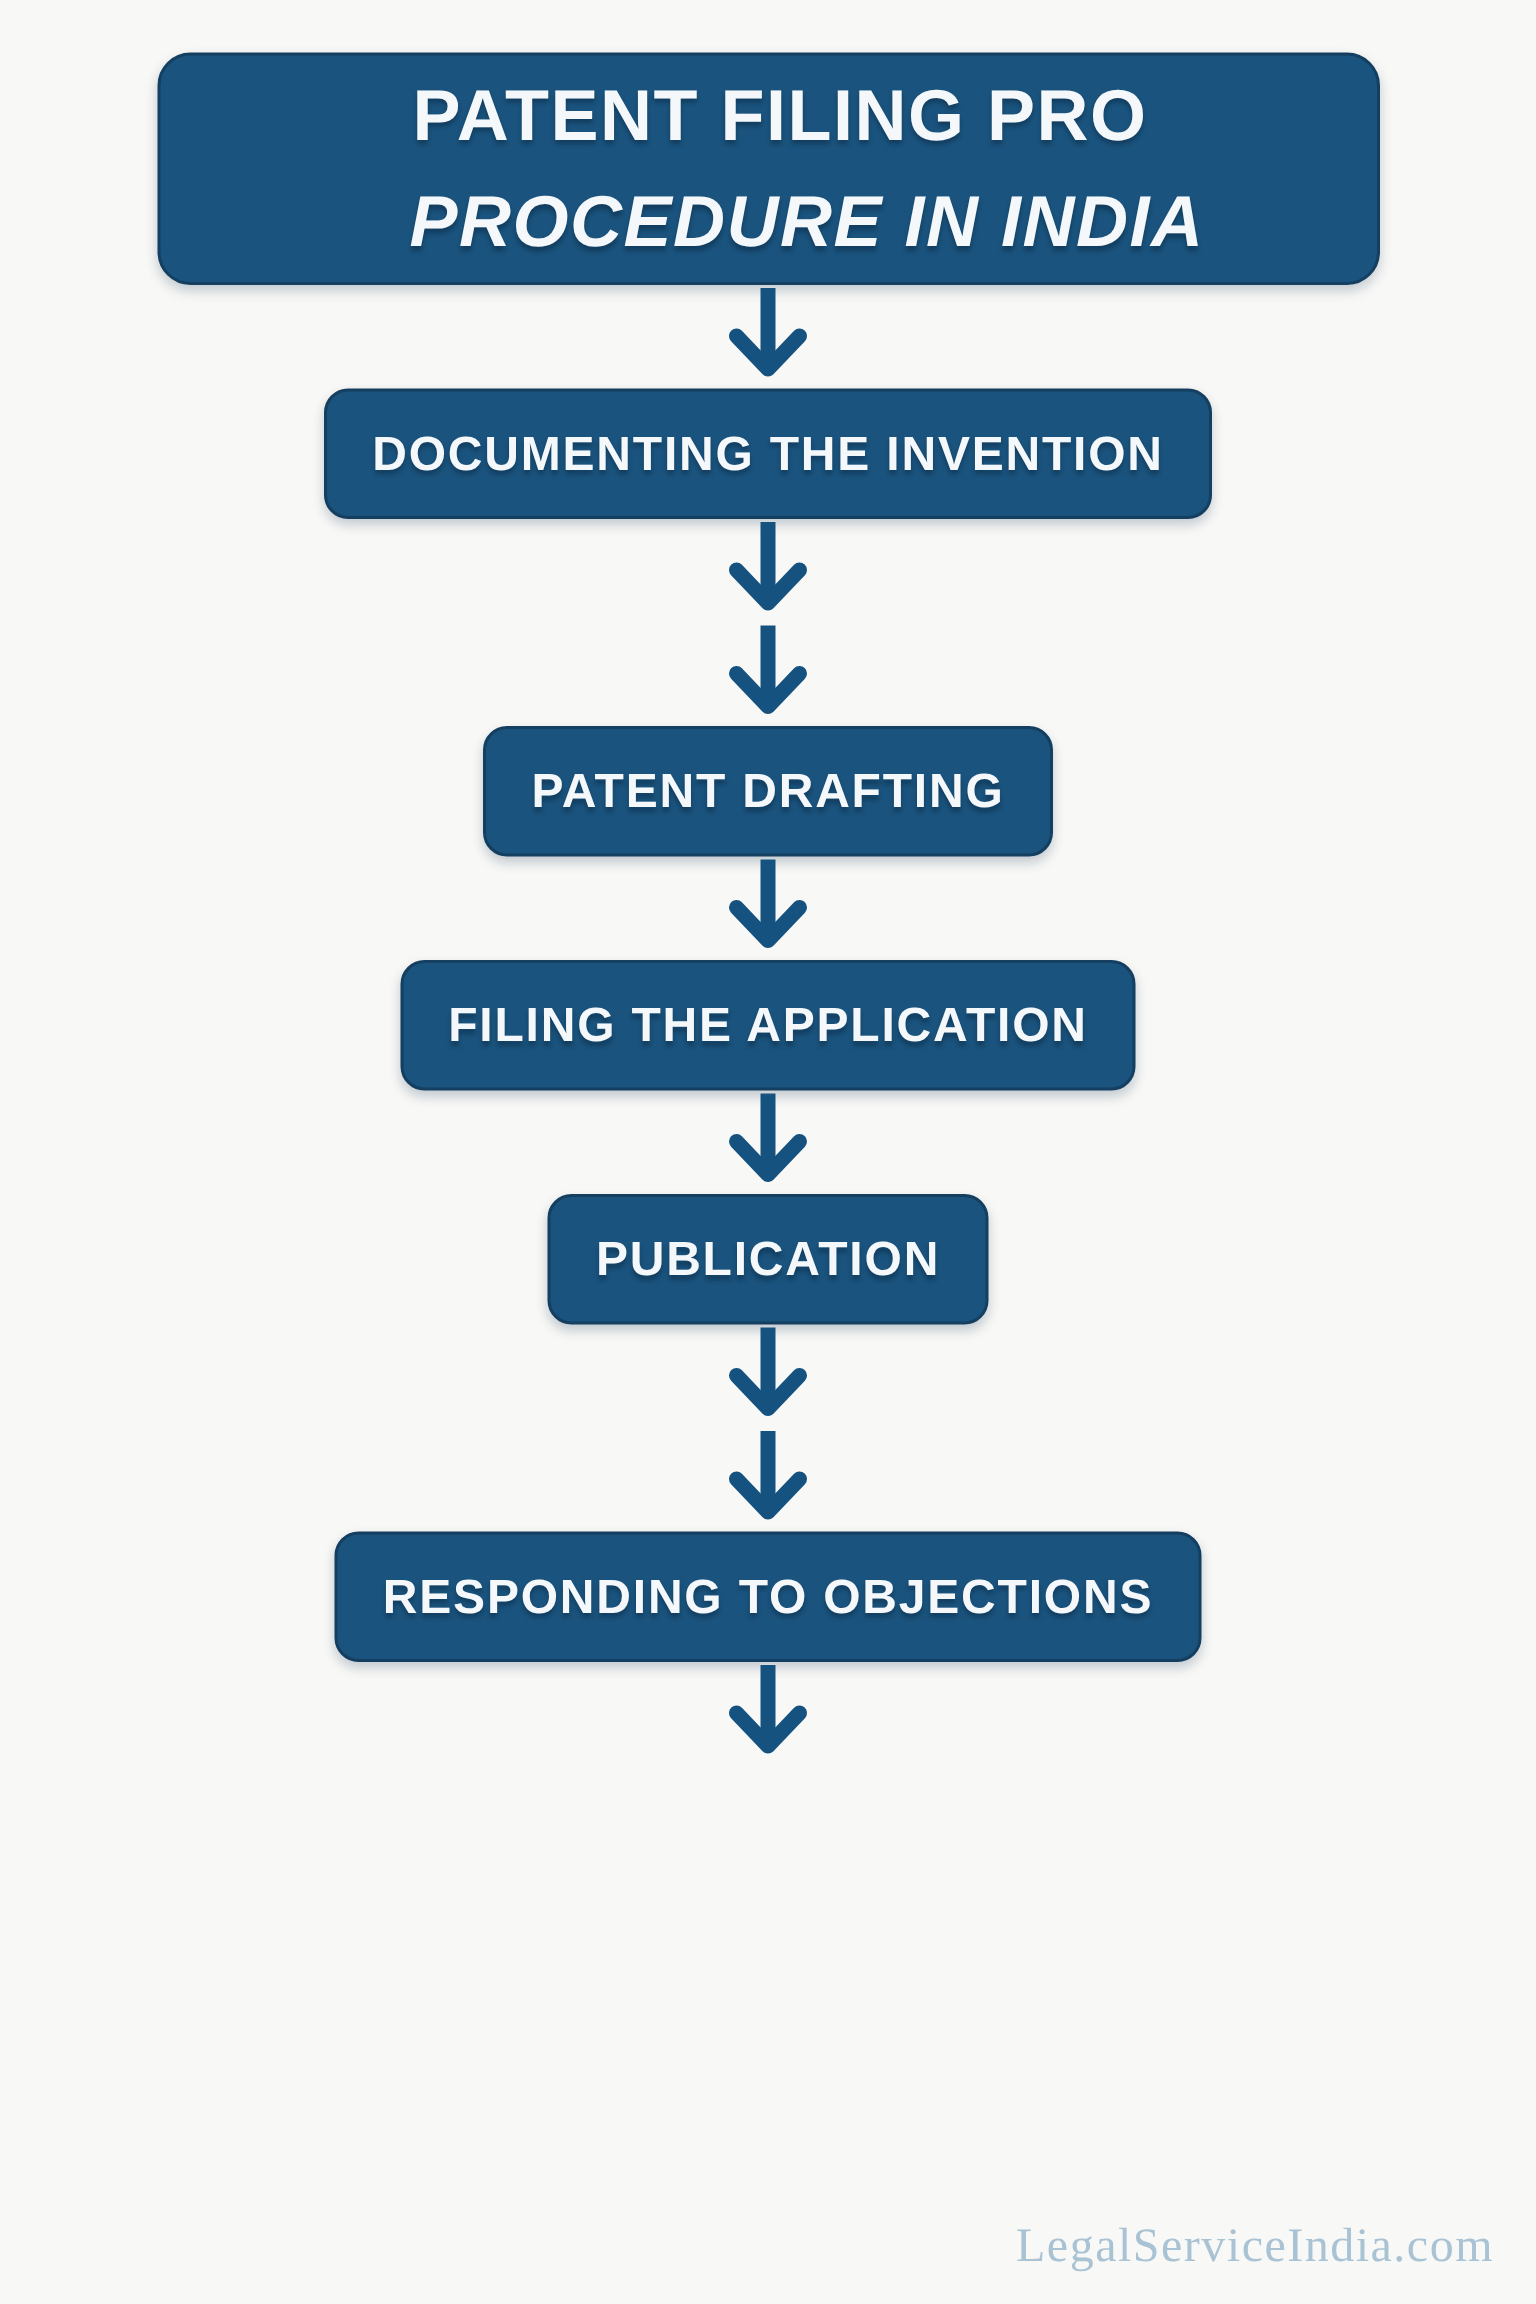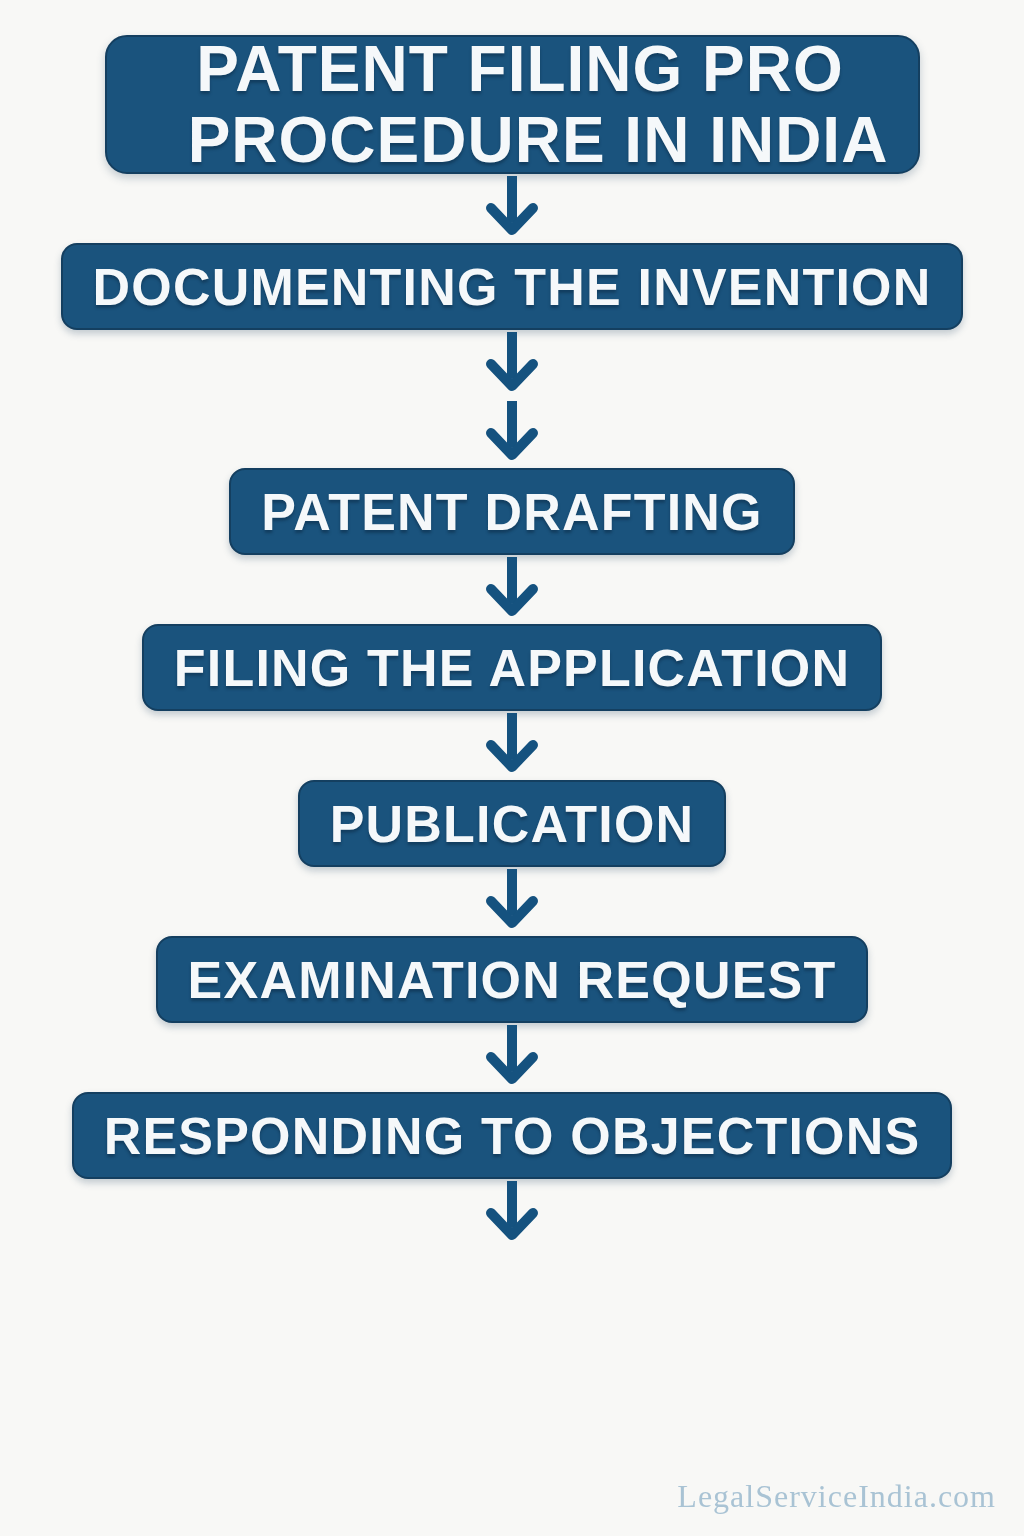--- a/index.html
+++ b/index.html
@@ -12,40 +12,40 @@
     width: 1024px;
     height: 1536px;
     margin: 0 auto;
     background: var(--bg-color, #f8f8f6);
     overflow: hidden;
     font-family: "Liberation Sans", "DejaVu Sans", sans-serif;
   }
   .title-box {
     box-sizing: border-box;
     width: 815px;
-    height: 139px;
+    height: 155px;
     margin: 35px auto 0 auto;
     background: var(--box-color, #1a537d);
     border: 2px solid var(--box-border-color, #143f60);
     border-radius: 22px;
     box-shadow: 0 4px 8px rgba(40, 70, 100, 0.25);
     display: flex;
     flex-direction: column;
     justify-content: center;
     color: var(--box-text-color, #f5f8fa);
     font-weight: bold;
-    font-size: 64px;
+    font-size: 48px;
     line-height: 71px;
     letter-spacing: 1px;
     text-align: center;
     text-shadow: 0 3px 3px rgba(8, 35, 60, 0.45);
     white-space: nowrap;
   }
   .title-line-1 { transform: translateX(8px); }
-  .title-line-2 { transform: translateX(26px); }
+  .title-line-2 { transform: translateX(26px); font-style: italic; }
 
   .flow {
     display: flex;
     flex-direction: column;
     align-items: center;
   }
   .arrow {
     display: block;
     width: 56px;
     height: 62px;
@@ -60,21 +60,21 @@
     border: 2px solid var(--box-border-color, #143f60);
     border-radius: 16px;
     box-shadow: 0 4px 7px rgba(40, 70, 100, 0.25);
     display: flex;
     align-items: center;
     justify-content: center;
   }
   .step-label {
     color: var(--box-text-color, #f5f8fa);
     font-weight: bold;
-    font-size: 52px;
+    font-size: 32px;
     letter-spacing: 1.2px;
     white-space: nowrap;
     text-shadow: 0 3px 3px rgba(8, 35, 60, 0.45);
   }
   .footer-brand {
     position: absolute;
     top: 1478px;
     right: 28px;
     font-family: "Liberation Serif", "DejaVu Serif", serif;
     font-size: 32px;
@@ -127,23 +127,20 @@
     <polyline points="7,32 28,54 49,32"></polyline>
   </svg>
   <div class="step-box">
     <span class="step-label">PUBLICATION</span>
   </div>
 
   <svg class="arrow" viewBox="0 0 56 62" fill="none" stroke="currentColor" stroke-width="10" stroke-linecap="round" stroke-linejoin="round">
     <line x1="28" y1="-2" x2="28" y2="42"></line>
     <polyline points="7,32 28,54 49,32"></polyline>
   </svg>
-  <div class="step-box">
-    <span class="step-label">EXAMINATION REQUEST</span>
-  </div>
 
   <svg class="arrow" viewBox="0 0 56 62" fill="none" stroke="currentColor" stroke-width="10" stroke-linecap="round" stroke-linejoin="round">
     <line x1="28" y1="-2" x2="28" y2="42"></line>
     <polyline points="7,32 28,54 49,32"></polyline>
   </svg>
   <div class="step-box">
     <span class="step-label">RESPONDING TO OBJECTIONS</span>
   </div>
 
   <svg class="arrow" viewBox="0 0 56 62" fill="none" stroke="currentColor" stroke-width="10" stroke-linecap="round" stroke-linejoin="round">

